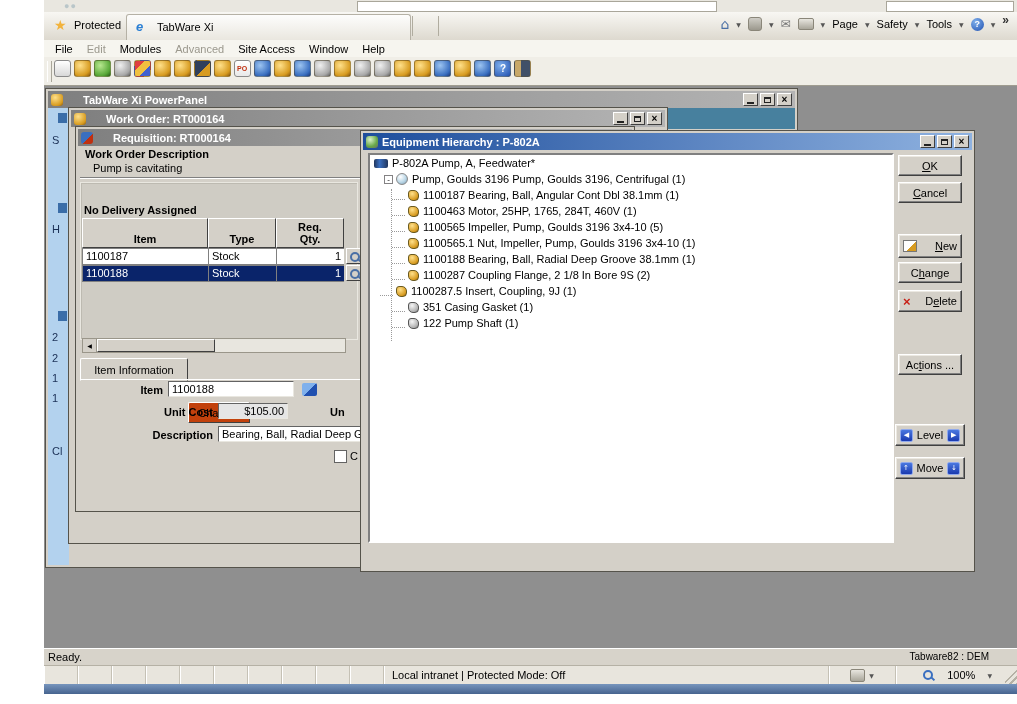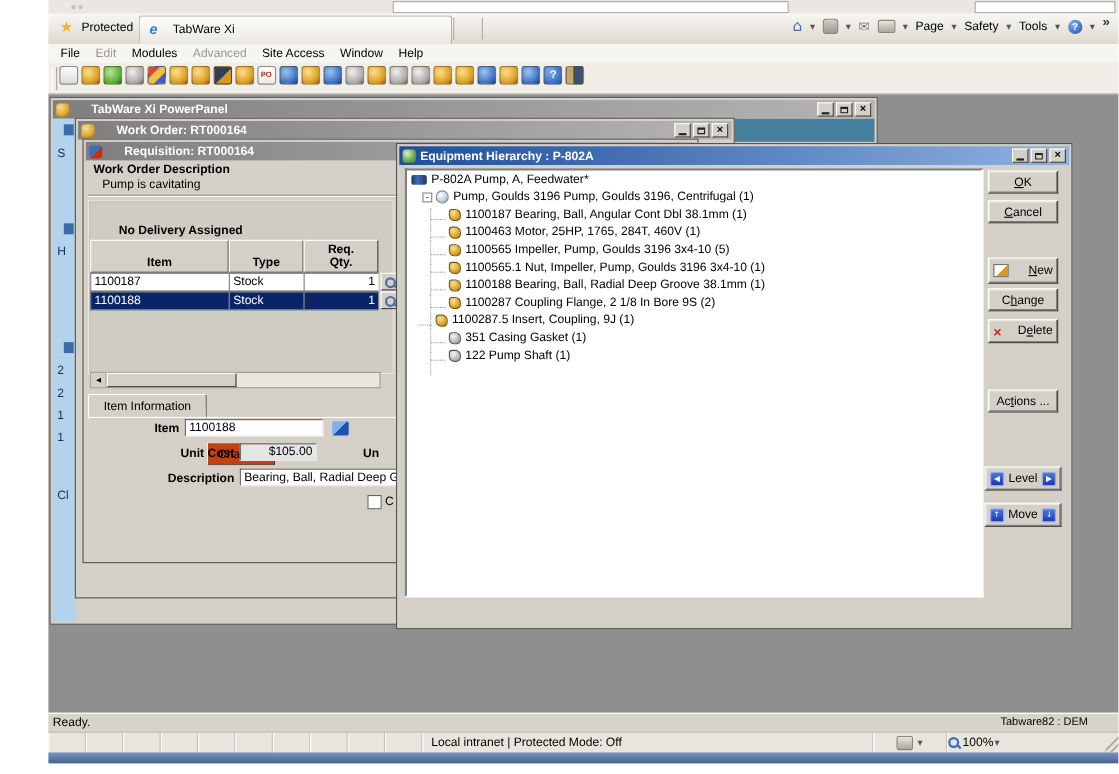--- a/index.html
+++ b/index.html
@@ -139,23 +139,23 @@
   .redx{color:#c81e14;font-weight:bold;font-size:13px;line-height:11px;}
   .blue-arr{width:13px;height:13px;background:linear-gradient(#4a78e0,#1a3ab0);border:1px solid #8fa8ec;border-radius:2px;color:#fff;
             display:flex;align-items:center;justify-content:center;font-size:7px;font-family:"DejaVu Sans",sans-serif;box-sizing:border-box;}
 
   
   .app-status{left:44px;top:648px;width:973px;height:17px;background:#d7d3ca;border-top:1px solid #fff;box-sizing:border-box;}
   .ready{position:absolute;left:4px;top:2px;}
   .session{position:absolute;right:28px;top:2px;font-size:10px;}
   .ie-status{left:44px;top:665px;width:973px;height:19px;background:#e8e5dd;border-top:1px solid #b5b1a5;display:flex;align-items:stretch;box-sizing:border-box;}
   .seg{width:33px;border-right:1px solid #c5c1b5;box-shadow:inset 1px 0 0 #fff;}
-  .seg.wide{width:410px;display:flex;align-items:center;padding-left:8px;box-sizing:border-box;}
+  .seg.wide{width:445px;display:flex;align-items:center;padding-left:8px;box-sizing:border-box;}
   .seg.zone{width:66px;display:flex;align-items:center;justify-content:center;gap:4px;}
-  .seg.zoomseg{width:96px;display:flex;align-items:center;justify-content:flex-start;gap:1px;border-right:none;}
+  .seg.zoomseg{width:96px;display:flex;align-items:center;justify-content:flex-end;gap:12px;border-right:none;}
   .zone-i{width:13px;height:11px;background:linear-gradient(#e8e6df,#a9a69a);border:1px solid #8a8679;border-radius:2px;}
   .magsmall{position:relative;width:13px;height:13px;}
   .magsmall::before{content:"";position:absolute;left:1px;top:1px;width:6px;height:6px;border:2px solid #3a6fc0;border-radius:50%;}
   .magsmall::after{content:"";position:absolute;left:9px;top:9px;width:4px;height:2px;background:#3a6fc0;transform:rotate(45deg);}
   .grip{margin-left:auto;width:12px;background:
         linear-gradient(135deg,transparent 0 50%,#b5b1a5 50% 58%,transparent 58% 72%,#b5b1a5 72% 80%,transparent 80% 94%,#b5b1a5 94% 100%);}
   .bottom-band{left:44px;top:684px;width:973px;height:10px;background:linear-gradient(#7795bd,#46648f);}
 </style>
 </head>
 <body>
@@ -334,21 +334,21 @@
     <div class="titlebar inactive">
       <span class="t-icon bluered"></span>
       <span>Requisition: RT000164</span>
     </div>
     <div class="winbody">
       <div class="abs bold" style="left:7px;top:2px;">Work Order Description</div>
       <div class="abs" style="left:15px;top:16px;">Pump is cavitating</div>
       <div class="abs groove" style="left:2px;top:31px;width:550px;"></div>
 
       <div class="grp" style="left:2px;top:36px;width:276px;height:156px;"></div>
-      <div class="abs bold" style="left:6px;top:58px;margin-left:24px;">No Delivery Assigned</div>
+      <div class="abs bold" style="left:6px;top:58px;">No Delivery Assigned</div>
 
       <div class="gridhead" style="left:4px;top:72px;height:30px;">
         <div class="hcell" style="width:126px;">Item</div>
         <div class="hcell" style="width:68px;">Type</div>
         <div class="hcell two" style="width:68px;">
           <span>Req.</span>
           <span>Qty.</span>
         </div>
       </div>
 

